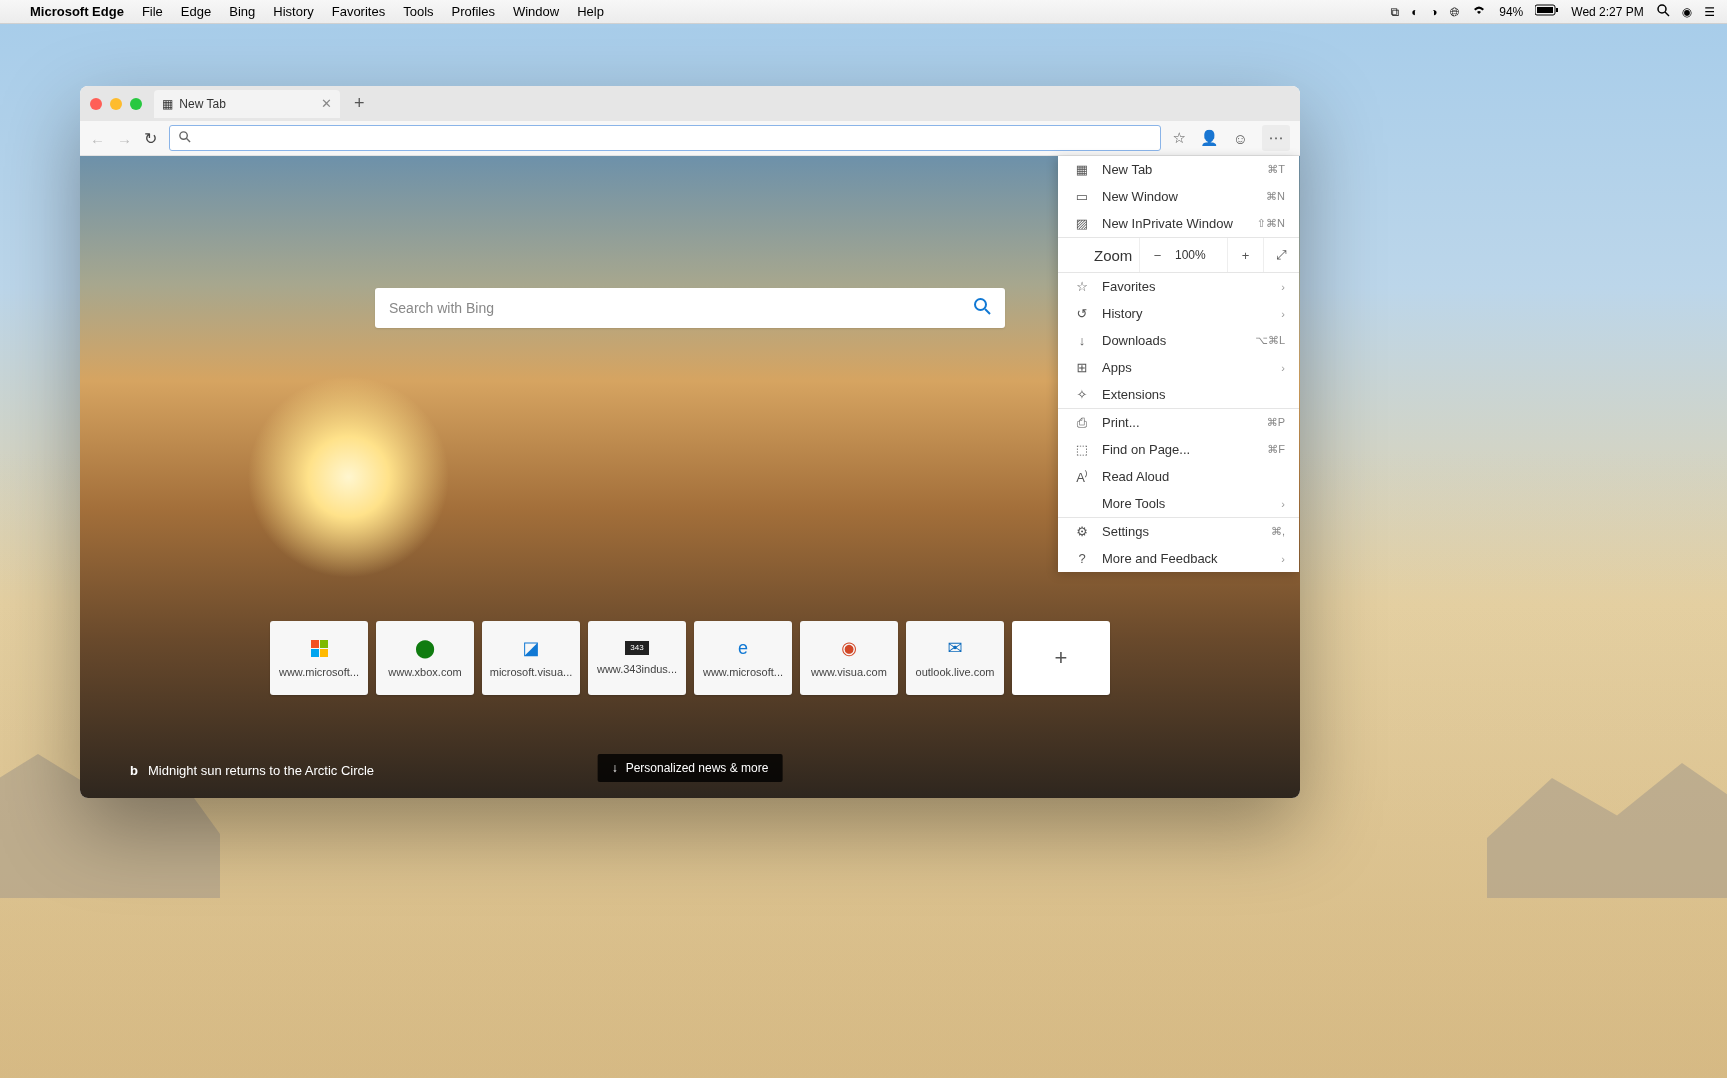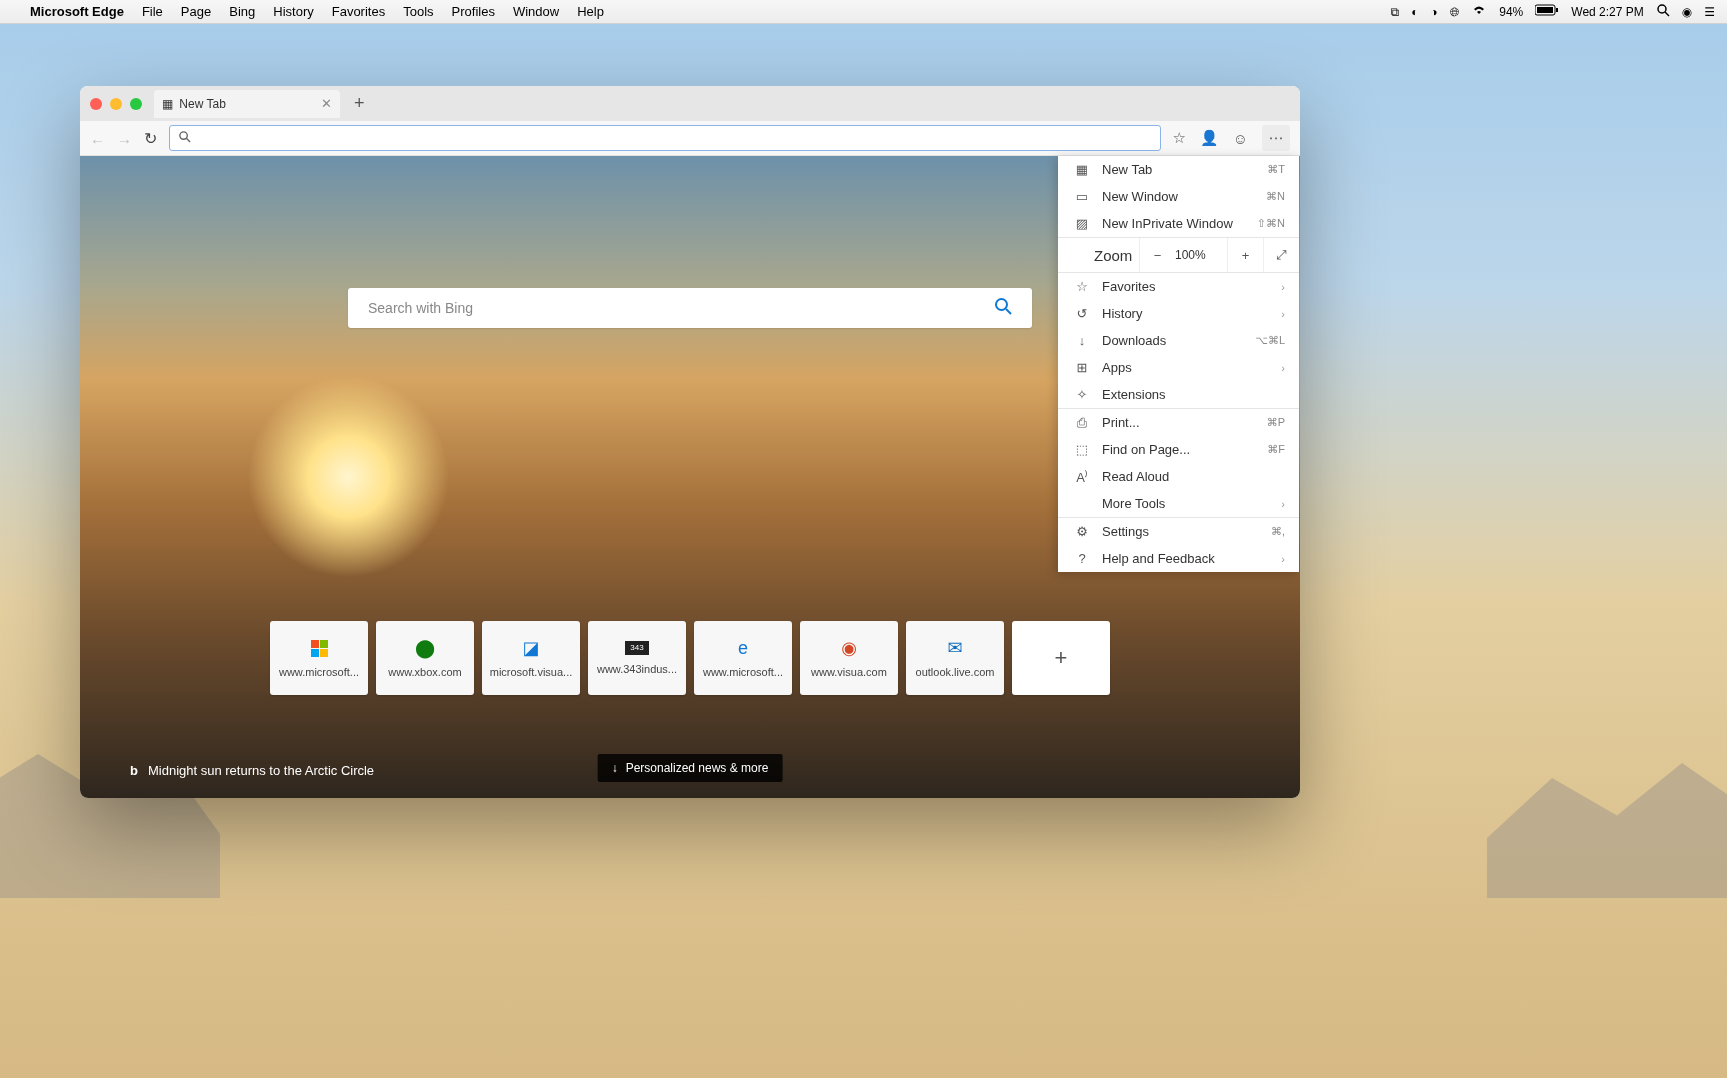--- a/index.html
+++ b/index.html
@@ -27,21 +27,21 @@
 .nav-arrow { color:#bbb; font-size:15px; }
 .reload { color:#444; }
 .omnibox { flex:1; height:26px; border:1px solid #8ab4e8; border-radius:3px; display:flex; align-items:center; padding:0 8px; background:#fff; }
 .omnibox .mag { color:#666; font-size:13px; }
 .tool-icons { display:flex; gap:14px; align-items:center; color:#555; font-size:15px; }
 .more-btn { background:#ececec; width:28px; height:26px; display:flex; align-items:center; justify-content:center; border-radius:3px; }
 .ntp { position:absolute; top:70px; left:0; right:0; bottom:0; background:
   radial-gradient(circle at 22% 50%, #fff6cf 0%, #ffe28a 4%, rgba(255,200,100,0) 10%),
   linear-gradient(to bottom,#6d91aa 0%,#a7a78e 20%,#d6a461 35%,#a36f3a 55%,#6a4a2c 75%,#2e261e 100%);
 }
-.searchbox { position:absolute; top:132px; left:50%; transform:translateX(-50%); width:684px; height:40px; background:#fff; border-radius:3px; display:flex; align-items:center; padding:0 20px; box-shadow:0 1px 2px rgba(0,0,0,.1); }
+.searchbox { position:absolute; top:132px; left:50%; transform:translateX(-50%); width:630px; height:40px; background:#fff; border-radius:3px; display:flex; align-items:center; padding:0 14px; box-shadow:0 1px 2px rgba(0,0,0,.1); }
 .searchbox .ph { color:#888; font-size:14px; flex:1; }
 .searchbox .sicon { color:#1078d4; font-size:18px; }
 .tiles { position:absolute; top:465px; left:50%; transform:translateX(-50%); display:flex; gap:8px; }
 .tile { width:98px; height:74px; background:#f7f7f7; border-radius:3px; display:flex; flex-direction:column; align-items:center; justify-content:center; gap:8px; font-size:11px; color:#444; box-shadow:0 1px 2px rgba(0,0,0,.2); }
 .tile .ticon { width:20px; height:20px; display:flex; align-items:center; justify-content:center; font-size:18px; }
 .tile.add { background:#fff; }
 .caption { position:absolute; bottom:20px; left:50px; color:#fff; font-size:13px; display:flex; align-items:center; gap:10px; }
 .news-btn { position:absolute; bottom:16px; left:50%; transform:translateX(-50%); background:rgba(0,0,0,.8); color:#fff; font-size:12px; padding:7px 14px; border-radius:2px; display:flex; gap:8px; align-items:center; }
 .menu { position:absolute; top:70px; right:1px; width:241px; background:#fff; box-shadow:-2px 2px 10px rgba(0,0,0,.2); font-size:13px; color:#333; }
 .mi { display:flex; align-items:center; padding:6px 14px; height:27px; cursor:pointer; }
@@ -57,21 +57,21 @@
 .ms-logo div:nth-child(1){background:#f25022}.ms-logo div:nth-child(2){background:#7fba00}.ms-logo div:nth-child(3){background:#00a4ef}.ms-logo div:nth-child(4){background:#ffb900}
 </style>
 </head>
 <body>
 
 <div class="menubar">
   <div class="menubar-left">
     <span></span>
     <span class="app">Microsoft Edge</span>
     <span>File</span>
-    <span>Page</span>
+    <span>Edge</span>
     <span>Bing</span>
     <span>History</span>
     <span>Favorites</span>
     <span>Tools</span>
     <span>Profiles</span>
     <span>Window</span>
     <span>Help</span>
   </div>
   <div class="menubar-right">
     <span>⧉</span>
@@ -273,17 +273,17 @@
         <span class="chev">›</span>
       </div>
     <div class="msep"></div>
     <div class="mi">
         <span class="micn">⚙</span>
         <span>Settings</span>
         <span class="sc">⌘,</span>
       </div>
     <div class="mi">
         <span class="micn">?</span>
-        <span>Help and Feedback</span>
+        <span>More and Feedback</span>
         <span class="chev">›</span>
       </div>
   </div>
 </div>
 
 </body></html>

